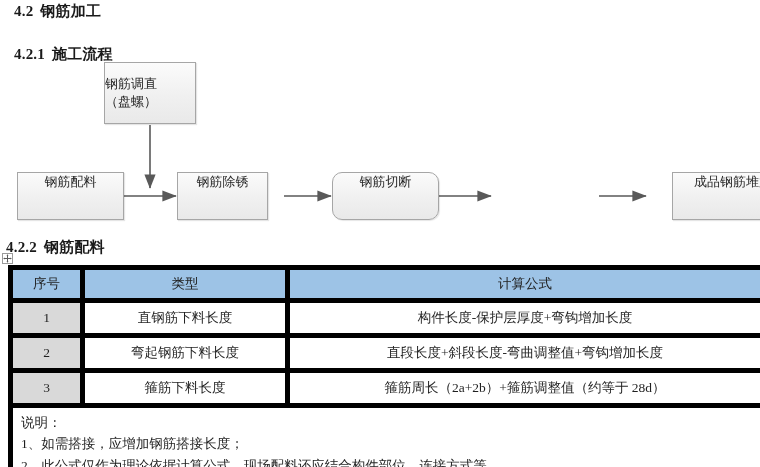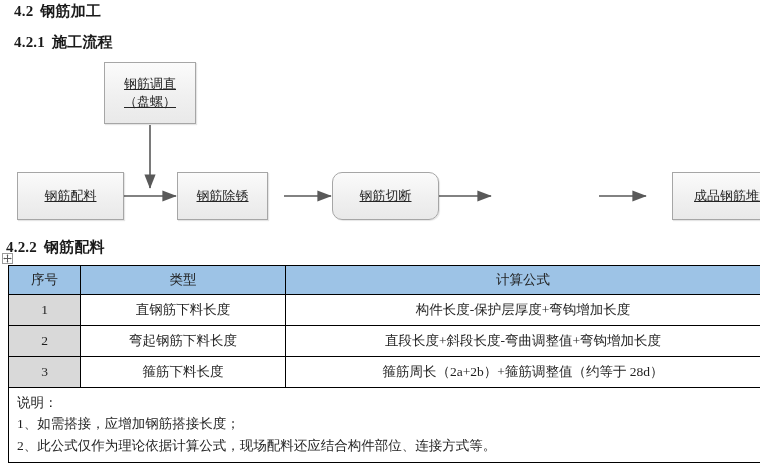--- a/index.html
+++ b/index.html
@@ -23,21 +23,21 @@
     white-space: nowrap;
     letter-spacing: 0.2px;
   }
   #h-42 {
     left: 14px;
     top: 2px;
     font-size: 15px;
   }
   #h-421 {
     left: 14px;
-    top: 33px;
+    top: 45px;
     font-size: 15px;
   }
   #h-422 {
     left: 6px;
     top: 238px;
     font-size: 15px;
   }
   .heading .num { margin-right: 7px; margin-top: 22px; }
 
   
@@ -47,28 +47,27 @@
     top: 55px;
     width: 760px;
     height: 180px;
   }
   .fc-box {
     position: absolute;
     box-sizing: border-box;
     border: 1px solid #a6a6a6;
     background: linear-gradient(to bottom, #fbfbfb 0%, #f0f0f0 55%, #e9e9e9 100%);
     display: flex;
-    align-items: center;
+    align-items: flex-start;
     justify-content: center;
     text-align: center;
     font-size: 13px;
     line-height: 1.35;
     color: #252525;
     box-shadow: 1px 1px 1px rgba(0,0,0,0.10);
-    text-decoration: underline;
   }
   #box-tiaozhi {
     left: 104px;
     top: 7px;
     width: 92px;
     height: 62px;
     flex-direction: column;
   }
   #box-peiliao  { left: 17px;  top: 117px; width: 107px; height: 48px; }
   #box-chuxiu   { left: 177px; top: 117px; width: 91px; height: 48px; }
@@ -91,21 +90,21 @@
     width: 752px;
     border-collapse: collapse;
     table-layout: fixed;
     font-size: 13.5px;
   }
   #spec-table col.c1 { width: 72px; }
   #spec-table col.c2 { width: 205px; }
   #spec-table col.c3 { width: 475px; }
 
   #spec-table th, #spec-table td {
-    border: 1px solid #000000;
+    border: 5px solid #000000;
     text-align: center;
     vertical-align: middle;
     height: 30px;
     padding: 0 4px;
     font-weight: normal;
     color: #1f1f1f;
   }
   #spec-table thead th {
     background: #9dc3e6;
     height: 28px;

